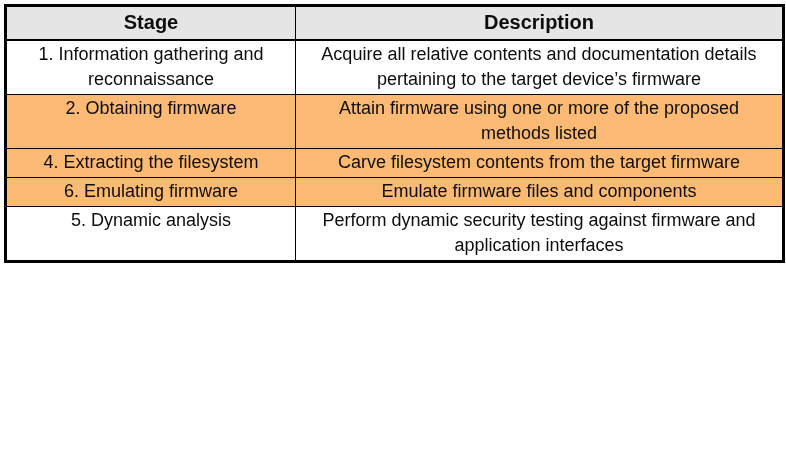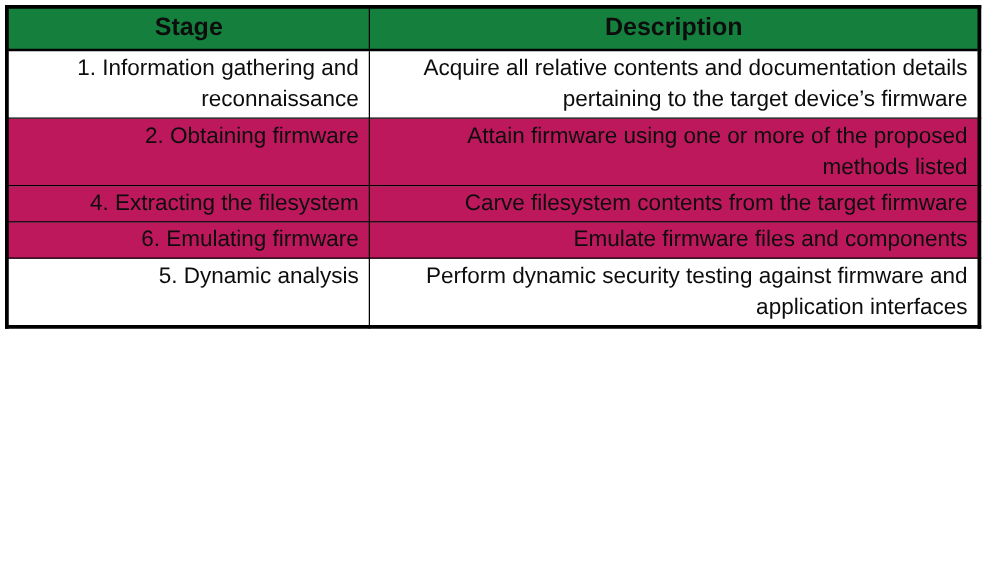--- a/index.html
+++ b/index.html
@@ -28,32 +28,32 @@
     color: #0d0d0d;
     vertical-align: top;
   }
   table.stages th {
     font-size: 20px;
     font-weight: bold;
     text-align: center;
     padding: 3px 6px 4px 6px;
     line-height: 25px;
     border-bottom: 2.5px solid #000000;
-    background: #15803d;
+    background: #e5e5e5;
   }
   table.stages td {
     font-size: 18px;
     font-weight: normal;
-    text-align: right;
+    text-align: center;
     padding: 1px 8px 2px 8px;
     line-height: 25px;
     background: #ffffff;
   }
   table.stages tr.shaded td {
-    background: #be185d;
+    background: #fdba74;
   }
 </style>
 </head>
 <body>
 
 <table class="stages">
   <colgroup>
     <col class="c-stage">
     <col class="c-desc">
   </colgroup>

